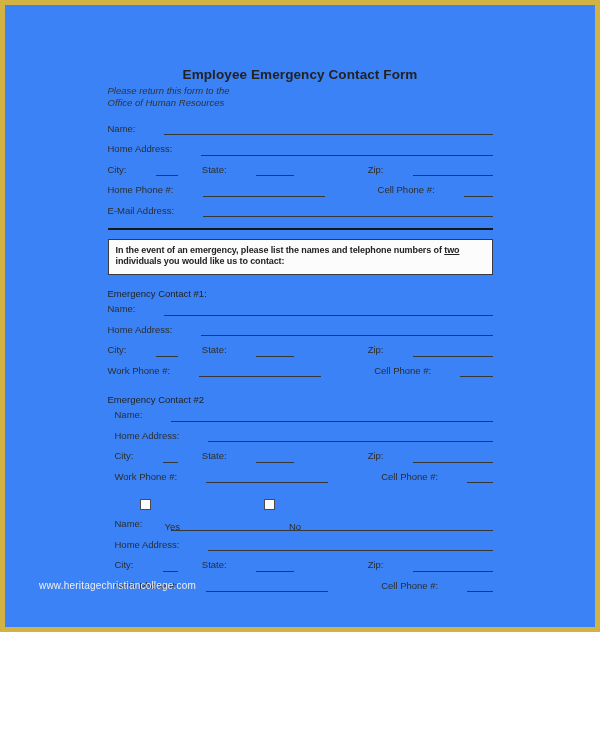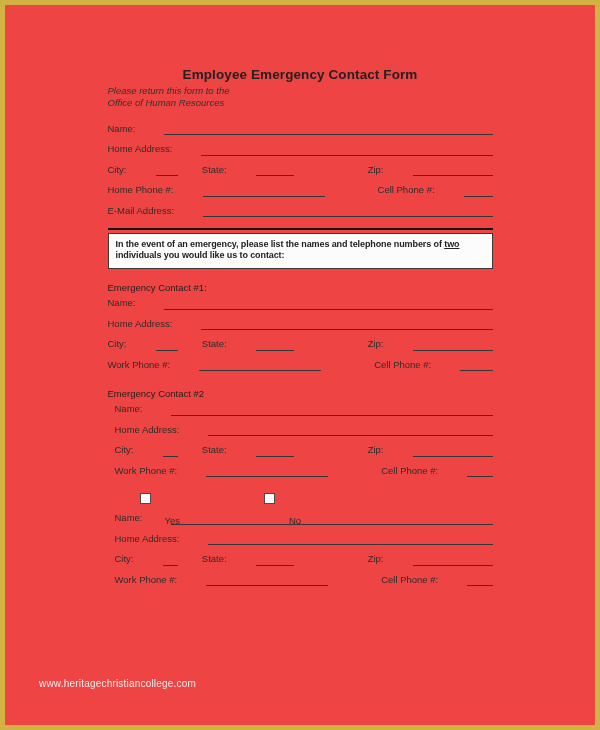--- a/index.html
+++ b/index.html
@@ -1,21 +1,21 @@
 <!DOCTYPE html>
 <html><head>
 <meta charset="utf-8">
 <style>
   html,body{margin:0;padding:0;background:#ffffff;}
   .page{
     position:relative;
-    width:600px;height:730px;
+    width:600px;height:632px;
     box-sizing:border-box;
     border:5px solid #d2b243;
-    background:#ef4444;
+    background:#3b82f6;
     font-family:"Liberation Sans", sans-serif;
     color:#2d2d2d;
     overflow:hidden;
   }
   .content{width:385px;margin:0 auto;}
   .title{
     margin-top:62px;
     text-align:center;
     font-size:13.5px;font-weight:bold;color:#222;
     letter-spacing:.1px;
@@ -30,21 +30,21 @@
   .row .lbl{padding-right:5px;color:#2d2d2d;}
   .line{border-bottom:1px solid #363636;height:13px;}
   .grow{flex:1 1 auto;}
   .w-state{flex:0 0 38px;}
   .w-zip{flex:0 0 80px;}
   .w-phone1{flex:0 0 122px;}
   .sp-zip{flex:0 0 26px;}
   .sp-cell{flex:0 0 5px;}
   .divider{margin-top:7px;border-top:2.5px solid #161616;}
   .notice{
-    margin-top:3px;
+    margin-top:9px;
     border:1.5px solid #3a3a3a;
     padding:5px 7px 6px 7px;
     font-size:9px;font-weight:bold;line-height:11.5px;
     letter-spacing:-.1px;color:#222;
     background:#fcfcfc;
   }
   .notice .u{text-decoration:underline;}
   .sec-heading{margin-top:13px;font-size:9.5px;font-weight:normal;color:#222;}
   .indent{padding-left:7px;}
   .para{

